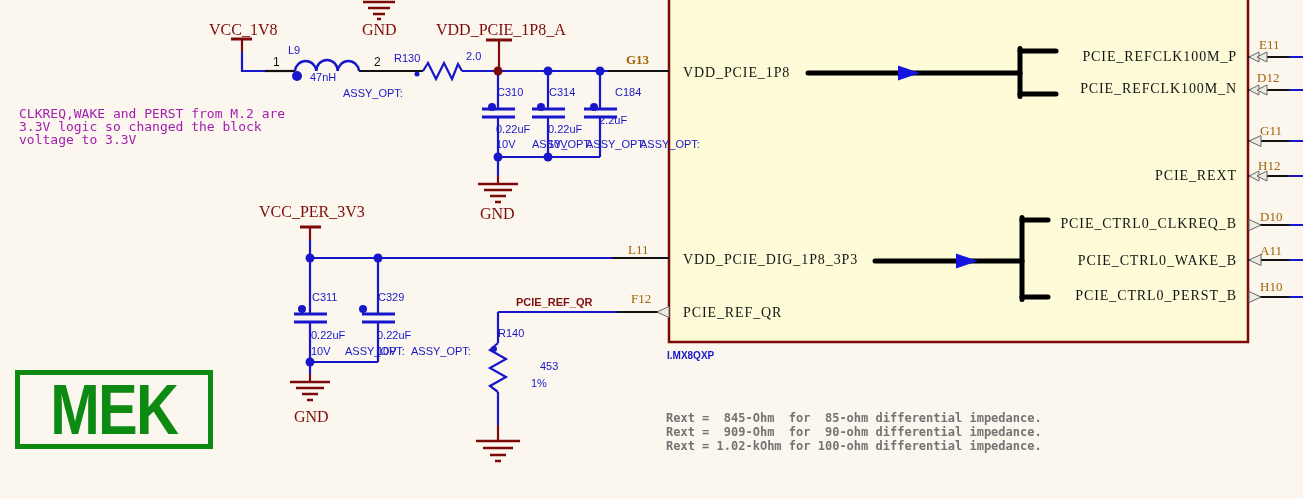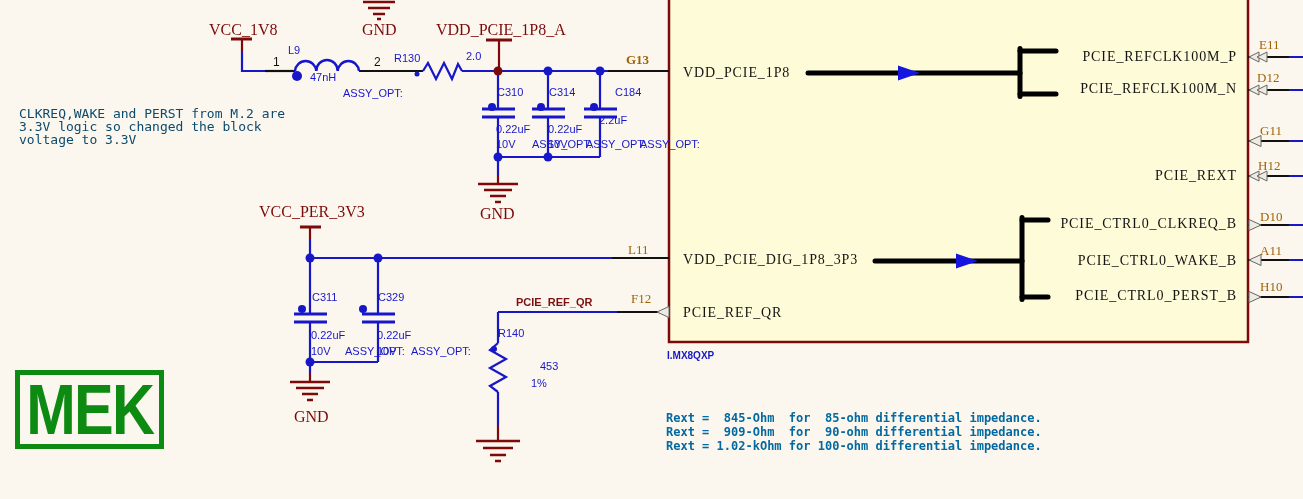--- a/index.html
+++ b/index.html
@@ -11,26 +11,26 @@
     font-family:"Liberation Sans",sans-serif;
   }
   #canvas svg{position:absolute;left:0;top:0;}
   .t{position:absolute;white-space:pre;}
   .pwr{font:16px "Liberation Serif",serif;color:#7C0A0A;line-height:16px;}
   .pnum{font:13px "Liberation Serif",serif;color:#a16207;line-height:13px;}
   .pname{font:14px "Liberation Serif",serif;color:#141414;letter-spacing:0.9px;line-height:14px;}
   .cmp{font:11px "Liberation Sans",sans-serif;color:#1717C9;line-height:11px;}
   .pinlbl{font:12px "Liberation Sans",sans-serif;color:#111;line-height:12px;}
   .netlbl{font:bold 11px "Liberation Sans",sans-serif;color:#7C1010;line-height:11px;}
-  .note{font:13px "DejaVu Sans Mono",monospace;color:#0c4a6e;line-height:13px;}
-  .rext{font:bold 12px "DejaVu Sans Mono",monospace;color:#0369a1;line-height:13.5px;}
+  .note{font:13px "DejaVu Sans Mono",monospace;color:#a21caf;line-height:13px;}
+  .rext{font:bold 12px "DejaVu Sans Mono",monospace;color:#737373;line-height:13.5px;}
   .icpart{font:bold 10px "Liberation Sans",sans-serif;color:#1717C9;line-height:10px;}
   .ra{text-align:right;}
   #mek{
-    position:absolute;left:15px;top:370px;width:149px;height:79px;
+    position:absolute;left:15px;top:370px;width:198px;height:79px;
     border:5px solid #0C8A12;box-sizing:border-box;
     display:flex;align-items:center;justify-content:center;
   }
   #mek span{
     font:bold 70px "Liberation Sans",sans-serif;color:#0C8A12;
     transform:scaleX(0.85);letter-spacing:-2px;line-height:70px;
   }
 </style>
 </head>
 <body>

